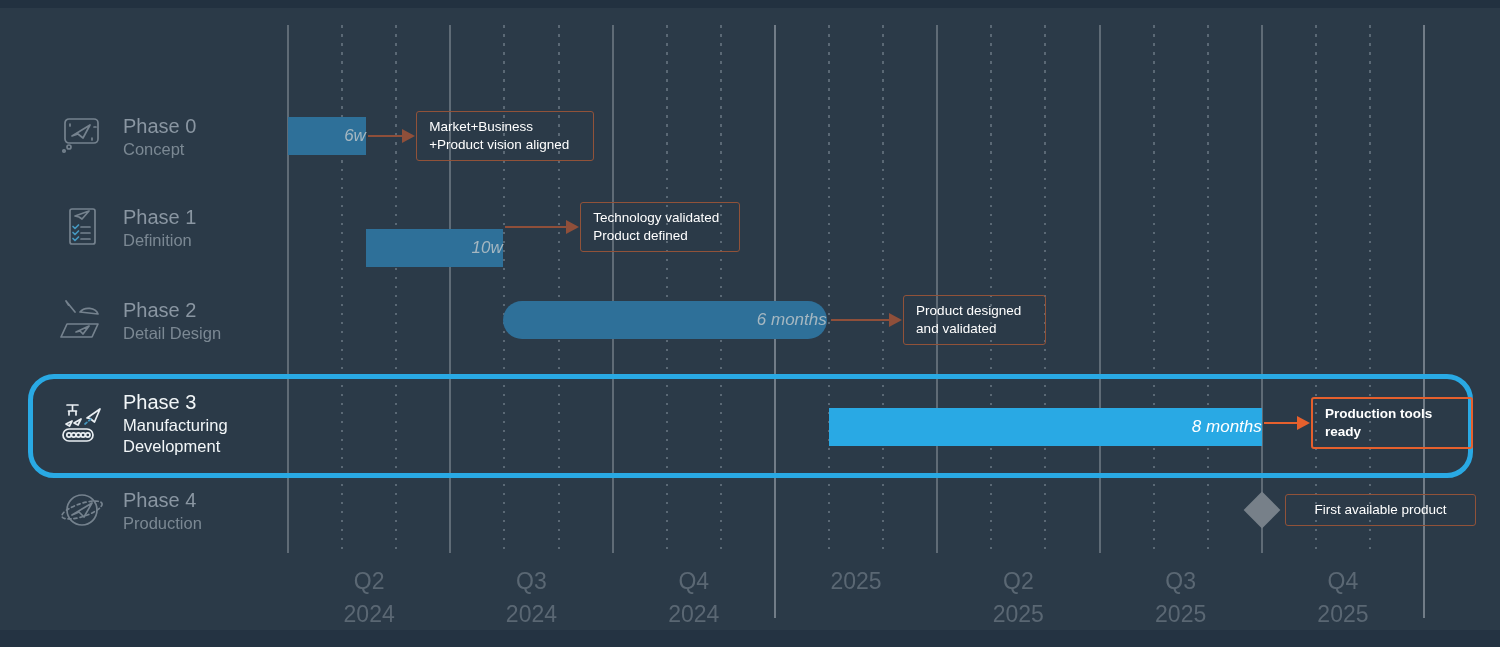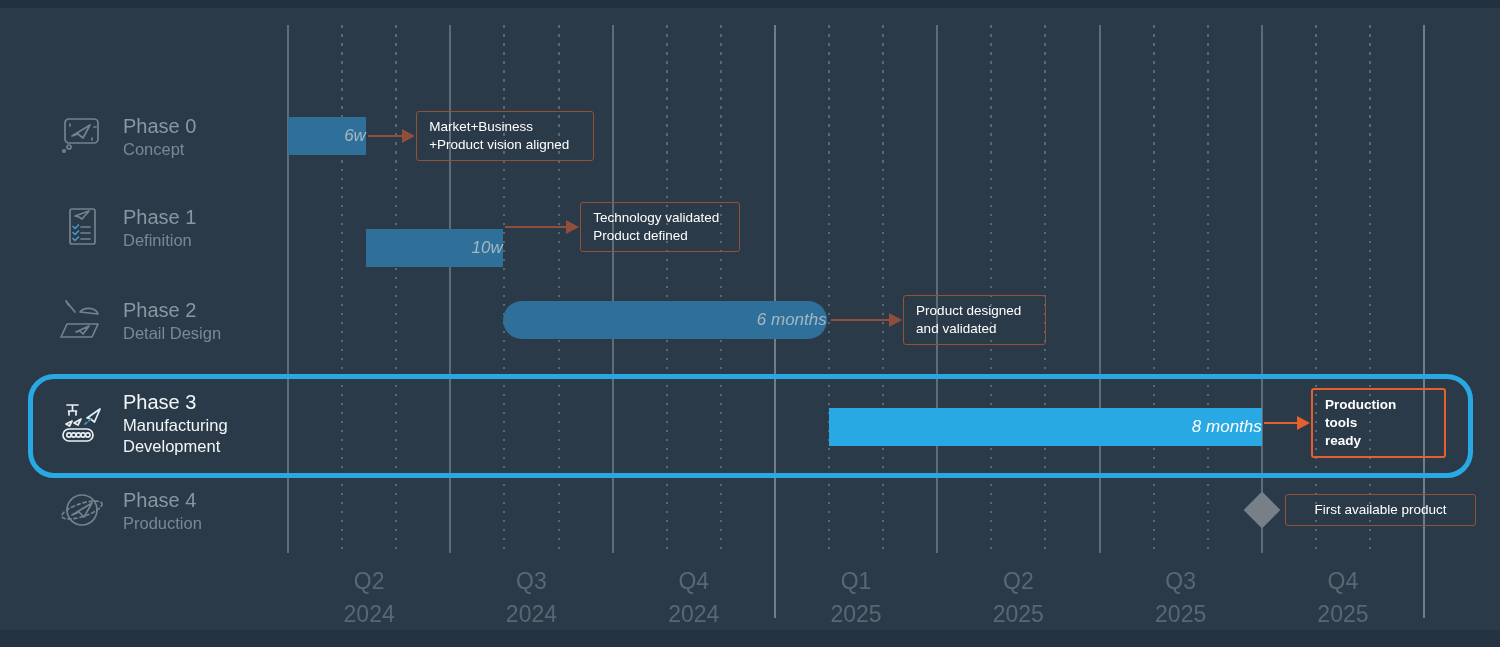--- a/index.html
+++ b/index.html
@@ -78,21 +78,20 @@
       </div>
       <div class="qlabel" style="left: 451.45px; top: 565px;">
         <div>Q3</div>
         <div>2024</div>
       </div>
       <div class="qlabel" style="left: 613.75px; top: 565px;">
         <div>Q4</div>
         <div>2024</div>
       </div>
       <div class="qlabel" style="left: 776.05px; top: 565px;">
-        <div>Q1</div>
         <div>2025</div>
       </div>
       <div class="qlabel" style="left: 938.35px; top: 565px;">
         <div>Q2</div>
         <div>2025</div>
       </div>
       <div class="qlabel" style="left: 1100.65px; top: 565px;">
         <div>Q3</div>
         <div>2025</div>
       </div>
@@ -194,21 +193,21 @@
           </svg>
         </div>
         <div class="legend-text" style="top: 389px;">
           <div class="title">Phase 3</div>
           <div class="sub">Manufacturing</div>
           <div class="sub">Development</div>
         </div>
         <div class="bar bright" style="left: 829px; width: 432.8px; top: 408px;">
           <span class="bar-label">8 months</span>
         </div>
-        <div class="note bright" style="left: 1311.03px; width: 135px; top: 423px;">
+        <div class="note bright" style="left: 1311.03px; width: 162px; top: 423px;">
           <div>
             <div>Production tools</div>
             <div>ready</div>
           </div>
         </div>
         <div class="arrow-line bright-fill" style="left: 1263.8px; width: 35.231px; top: 422px;"></div>
         <div class="arrow-head bright-head" style="left: 1297.03px; top: 416px;"></div>
       </div>
       <div>
         <div class="legend-icon" style="left: 56px; top: 484px;">

